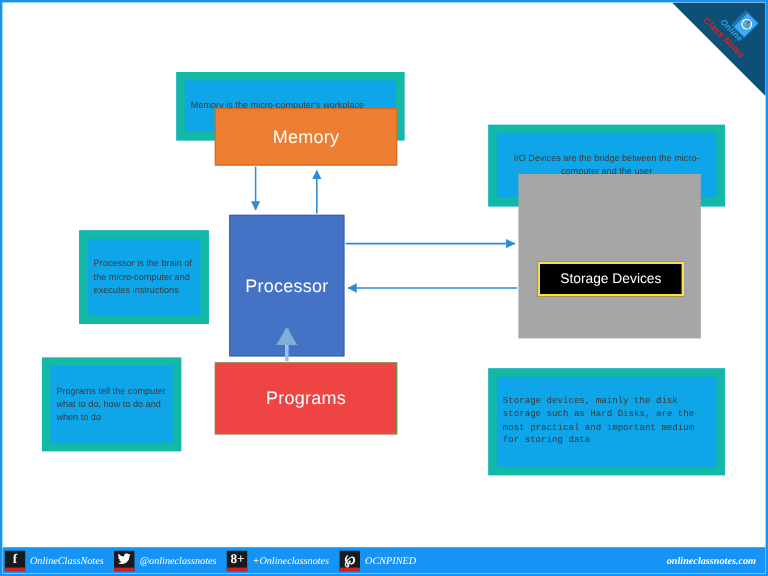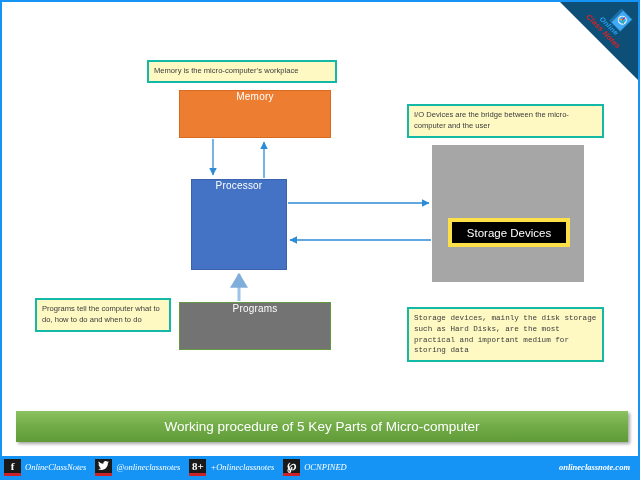--- a/index.html
+++ b/index.html
@@ -65,51 +65,52 @@
     right: 9px;
     width: 17px;
     height: 19px;
     transform: rotate(45deg);
   }
 
   
   .note {
     position: absolute;
     box-sizing: border-box;
-    background: #fef9c3;
-    border: 2px solid #14b8a6;
+    background: #0ea5e9;
+    border: 7px solid #14b8a6;
     color: #3b3b3b;
     font-size: 7.6px;
     line-height: 1.42;
-    padding: 4px 5px;
+    padding: 16px 5px;
   }
 
   
   .box {
     position: absolute;
     box-sizing: border-box;
     display: flex;
+    align-items: center;
     justify-content: center;
     color: #ffffff;
-    font-size: 10px;
+    font-size: 15px;
     letter-spacing: 0.2px;
   }
   #box-memory {
     left: 177px; top: 88px; width: 152px; height: 48px;
     background: #ED7D31;
     border: 1px solid #d96a22;
   }
   #box-processor {
-    left: 189px; top: 177px; width: 96px; height: 91px;
+    left: 189px; top: 177px; width: 96px; height: 118px;
     background: #4472C4;
     border: 1px solid #3b63ab;
   }
   #box-programs {
-    left: 177px; top: 300px; width: 152px; height: 48px;
-    background: #737373;
+    left: 177px; top: 300px; width: 152px; height: 60px;
+    background: #ef4444;
     border: 1px solid #63993f;
   }
 
   
   #panel-devices {
     position: absolute;
     left: 430px; top: 143px; width: 152px; height: 137px;
     background: #a6a6a6;
   }
   #box-io {
@@ -118,21 +119,21 @@
     background: #FFC000;
     display: flex; align-items: center; justify-content: center;
     color: #000000;
     font-size: 11.5px;
     box-sizing: border-box;
   }
   #box-storage {
     position: absolute;
     left: 16px; top: 73px; width: 122px; height: 29px;
     background: #000000;
-    border: 4px solid #fde047;
+    border: 2px solid #fde047;
     display: flex; align-items: center; justify-content: center;
     color: #ffffff;
     font-size: 11.5px;
     box-sizing: border-box;
   }
 
   
   .arrow-svg {
     position: absolute;
     overflow: visible;
@@ -219,24 +220,25 @@
       <rect x="0.5" y="0.5" width="3" height="17" fill="#1c6fa8"></rect>
       <circle cx="9.5" cy="8" r="4" fill="none" stroke="#ffffff" stroke-width="1"></circle>
       <path d="M9.5 8 l0 -4" stroke="#e02020" stroke-width="1"></path>
       <path d="M9.5 8 l3.5 1.5" stroke="#2bb34b" stroke-width="1"></path>
       <path d="M9.5 8 l-3.5 1.5" stroke="#f5a623" stroke-width="1"></path>
     </svg>
   </div>
 
   <div class="note" id="note-memory" style="left:145px; top:58px; width:190px;">Memory is the micro-computer’s workplace</div>
 
-  <div class="note" id="note-io" style="left:405px; top:102px; width:197px;">I/O Devices are the bridge between the micro-computer and the user</div>
-
-
-  <div class="note" id="note-programs" style="left:33px; top:296px; width:136px;">Programs tell the computer what to do, how to do and when to do</div>
+  <div class="note" id="note-io" style="left:405px; top:102px; width:197px;text-align:center;">I/O Devices are the bridge between the micro-computer and the user</div>
+
+  <div class="note" id="note-processor" style="left:64px; top:190px; width:108px;">Processor is the brain of the micro-computer and executes instructions</div>
+
+  <div class="note" id="note-programs" style="left:33px; top:296px; width:116px;">Programs tell the computer what to do, how to do and when to do</div>
 
   <div class="note" id="note-storage" style="left:405px; top:305px; width:197px;font-family:Liberation Mono, monospace;">Storage devices, mainly the disk storage such as Hard Disks, are the most practical and important medium for storing data</div>
 
   <div class="box" id="box-memory">
     <span>Memory</span>
   </div>
 
   <div class="box" id="box-processor">
     <span>Processor</span>
   </div>
@@ -265,23 +267,20 @@
 
     <line x1="262" y1="176" x2="262" y2="140" stroke="#2E8BD6" stroke-width="1.3" marker-end="url(#ah-thin)"></line>
 
     <line x1="286" y1="201" x2="427" y2="201" stroke="#2E8BD6" stroke-width="1.3" marker-end="url(#ah-thin)"></line>
 
     <line x1="429" y1="238" x2="288" y2="238" stroke="#2E8BD6" stroke-width="1.3" marker-end="url(#ah-thin)"></line>
 
     <line x1="237" y1="299" x2="237" y2="272" stroke="#9DC3E6" stroke-width="3" marker-end="url(#ah-thick)"></line>
   </svg>
 
-  <div id="title-banner">
-    <span>Working procedure of 5 Key Parts of Micro-computer</span>
-  </div>
 
   <div id="footer">
 
     <div class="social">
       <span class="sq">f</span>
       <span class="handle">OnlineClassNotes</span>
     </div>
 
     <div class="social">
       <span class="sq">
@@ -295,16 +294,16 @@
     <div class="social">
       <span class="sq">8+</span>
       <span class="handle">+Onlineclassnotes</span>
     </div>
 
     <div class="social">
       <span class="sq">℘</span>
       <span class="handle">OCNPINED</span>
     </div>
 
-    <span id="footer-site">onlineclassnote.com</span>
+    <span id="footer-site">onlineclassnotes.com</span>
   </div>
 
 </div>
 
 </body></html>

